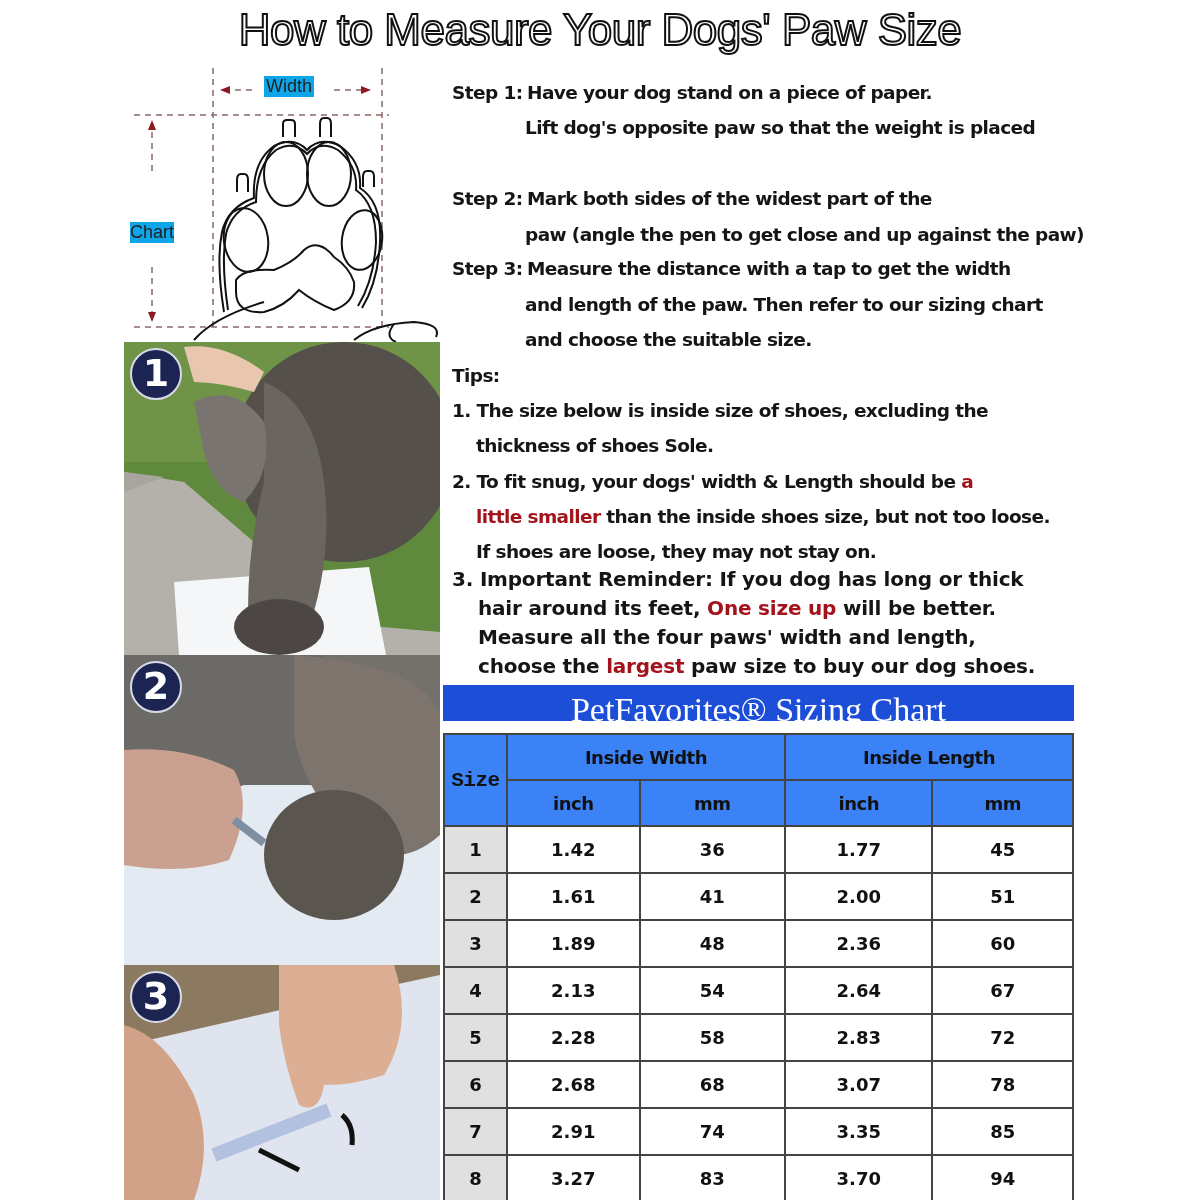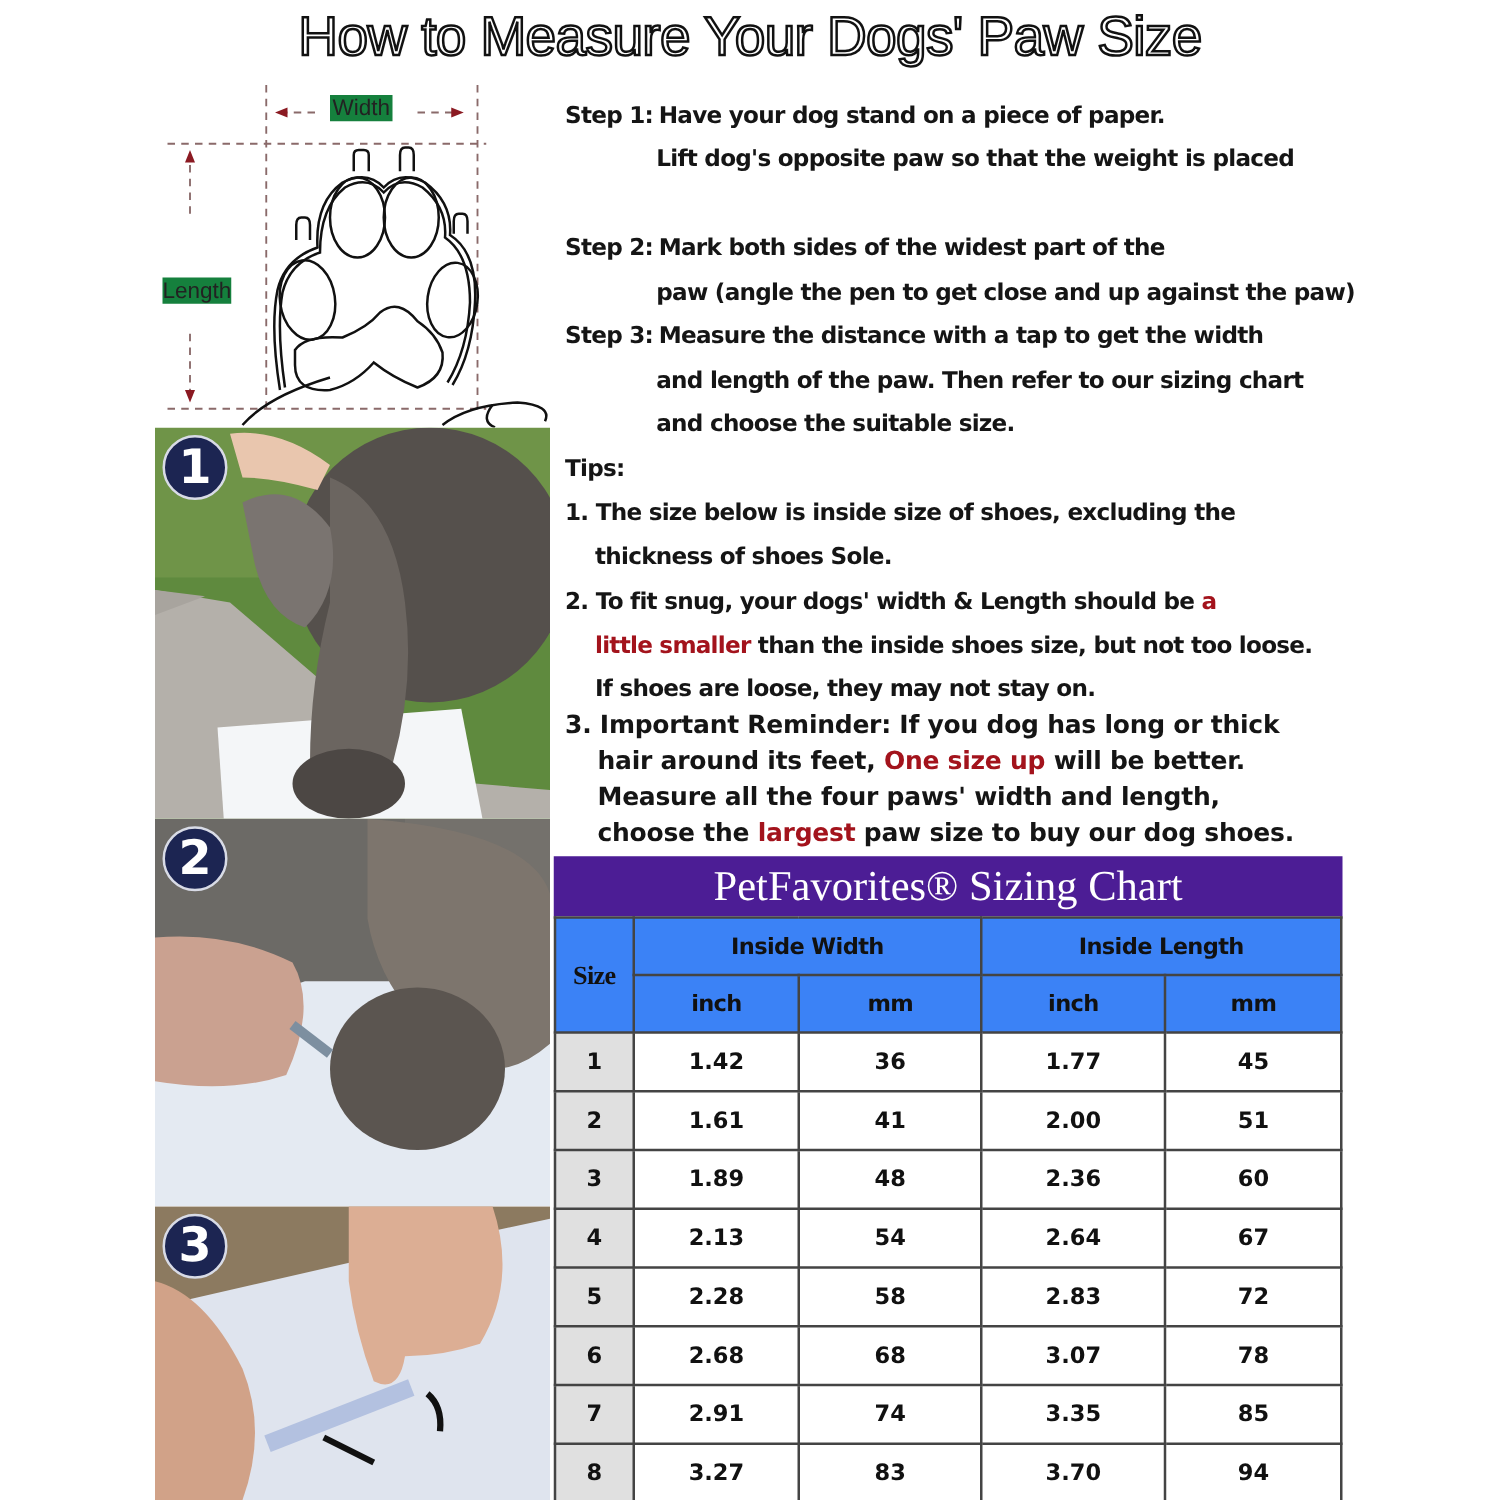--- a/index.html
+++ b/index.html
@@ -11,21 +11,21 @@
     text-align: center; font-family: Liberation Sans, sans-serif;
     font-size: 44px; line-height: 56px; letter-spacing: -0.5px;
     color: #ffffff;
     -webkit-text-stroke: 2px #111;
     text-shadow: 0 0 1px #111;
   }
 
   
   .diagram { position: absolute; left: 124px; top: 62px; width: 320px; height: 280px; }
   .diagram svg { width: 100%; height: 100%; }
-  .diag-label { position: absolute; font-size: 18px; color: #222; background: #15803d; }
+  .diag-label { position: absolute; font-size: 18px; color: #222; background: #0ea5e9; }
   .diag-width { left: 140px; top: 14px; padding: 0 2px; }
   .diag-length { left: 6px; top: 160px; }
 
   
   .photo { position: absolute; left: 124px; width: 316px; overflow: hidden; }
   .photo svg.bg { position: absolute; left: 0; top: 0; width: 100%; height: 100%; }
   .p1 { top: 342px; height: 313px; }
   .p2 { top: 655px; height: 310px; }
   .p3 { top: 965px; height: 235px; }
   .badge {
@@ -36,21 +36,21 @@
   }
 
   
   .text-block { position: absolute; left: 452px; font-size: 18.5px; font-weight: bold; color: #151515; font-family: "DejaVu Sans", sans-serif; letter-spacing: -0.6px; }
   .line { position: absolute; white-space: nowrap; }
   .red { color: #a3131c; }
 
   
   .chart { position: absolute; left: 443px; top: 685px; width: 631px; height: 515px; }
   .chart-title {
-    position: absolute; left: 0; top: 0; width: 631px; height: 48px; background: #4c1d95;
+    position: absolute; left: 0; top: 0; width: 631px; height: 36px; background: #1d4ed8;
     color: #fff; font-family: "Liberation Serif", "DejaVu Serif", serif; font-size: 34px;
     text-align: center; line-height: 50px;
   }
   table.sizing {
     position: absolute; left: 0; top: 48px; width: 631px; border-collapse: collapse;
     font-family: "DejaVu Sans", sans-serif; font-weight: bold; font-size: 18px; color: #111;
   }
   table.sizing td, table.sizing th { border: 2px solid #444; text-align: center; vertical-align: middle; }
   table.sizing th { background: #3b82f6; font-weight: bold; letter-spacing: -0.5px; }
   table.sizing tr.hdr1 th { height: 46px; }
@@ -105,21 +105,21 @@
       <ellipse cx="238" cy="178" rx="20" ry="30" transform="rotate(8 238 178)"></ellipse>
 
       <path d="M112 218 Q120 206 150 208 Q170 200 180 188 Q195 176 210 195 Q225 205 230 220 Q232 240 210 248 Q190 240 175 228 Q160 245 140 250 Q112 252 112 230 Z"></path>
 
       <path d="M70 278 Q90 255 140 240"></path>
       <path d="M230 278 Q250 262 290 260 Q318 262 312 275"></path>
       <path d="M270 262 Q260 275 272 280"></path>
     </g>
   </svg>
   <span class="diag-label diag-width">Width</span>
-  <span class="diag-label diag-length">Length</span>
+  <span class="diag-label diag-length">Chart</span>
 </div>
 
 <div class="photo p1">
   <svg class="bg" viewBox="0 0 316 313" preserveAspectRatio="none">
     <rect width="316" height="313" fill="#5f8a3e"></rect>
     <rect x="0" y="0" width="316" height="120" fill="#6f9448"></rect>
     <polygon points="0,130 60,140 130,200 200,280 316,290 316,313 0,313" fill="#b4b0aa"></polygon>
     <polygon points="0,130 40,135 0,150" fill="#a8a49e"></polygon>
     <polygon points="50,240 245,225 262,313 55,313" fill="#f4f6f8"></polygon>
     <ellipse cx="220" cy="110" rx="110" ry="110" fill="#55504c"></ellipse>
@@ -195,21 +195,21 @@
   <table class="sizing">
     <colgroup>
       <col class="c-size">
         <col class="c-w-in">
         <col class="c-w-mm">
         <col class="c-l-in">
         <col class="c-l-mm">
     </colgroup>
     <tbody>
         <tr class="hdr1">
-      <th rowspan="2" style="font-size:21px;font-family:Liberation Serif, serif;">Size</th>
+      <th rowspan="2" style="font-size:21px;font-family:Liberation Mono, monospace;">Size</th>
       <th colspan="2">Inside Width</th>
       <th colspan="2">Inside Length</th>
     </tr>
     <tr class="hdr2">
       <th>inch</th>
       <th>mm</th>
       <th>inch</th>
       <th>mm</th>
     </tr>
     <tr>

